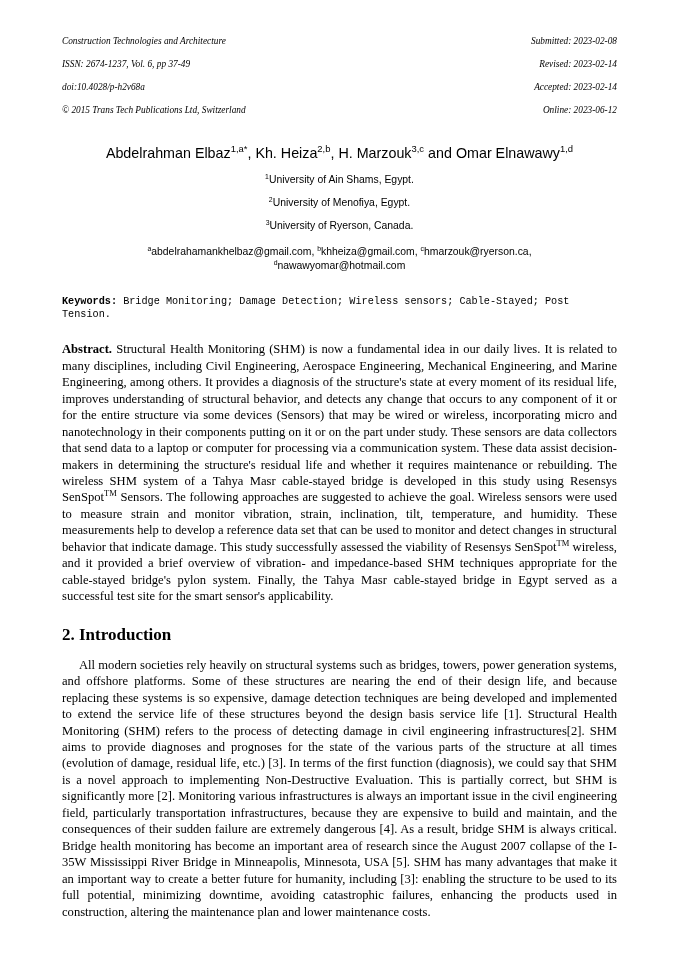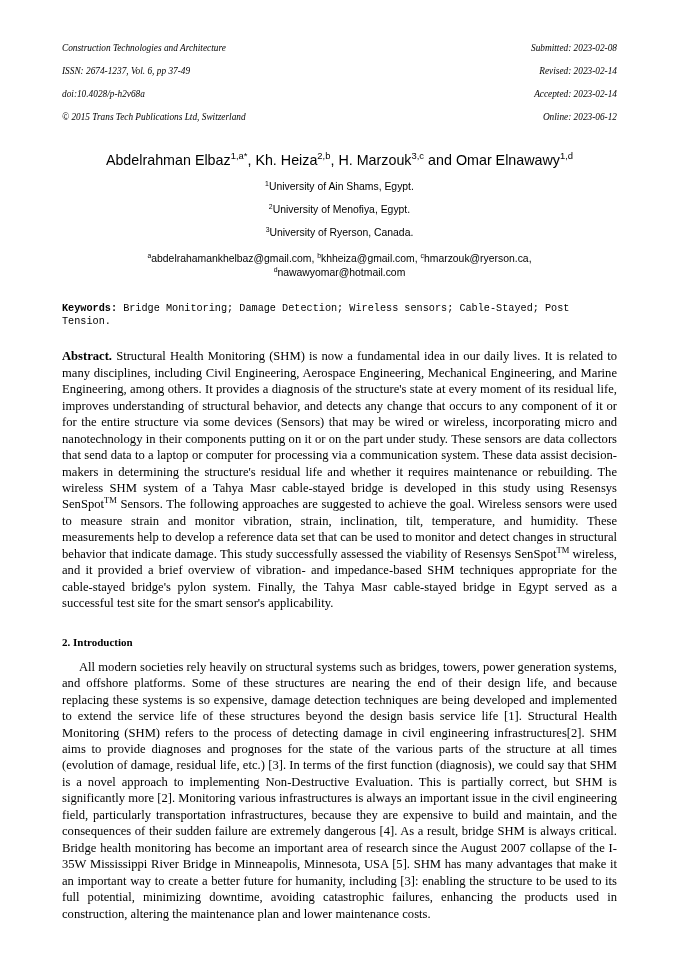--- a/index.html
+++ b/index.html
@@ -12,21 +12,21 @@
     height: 959px;
     font-family: "Liberation Serif", serif;
     color: #000000;
     position: relative;
     overflow: hidden;
   }
   .page {
     width: 678px;
     height: 959px;
     box-sizing: border-box;
-    padding: 31px 61px 0 62px;
+    padding: 24px 61px 0 62px;
   }
 
   
   .journal-header {
     display: flex;
     justify-content: space-between;
     align-items: flex-start;
     font-family: "Liberation Serif", serif;
     font-style: italic;
     font-size: 9.3px;
@@ -112,21 +112,21 @@
   .abstract sup, .body-par sup {
     font-size: 0.68em;
     vertical-align: super;
     line-height: 0;
   }
 
   
   .section-heading {
     font-family: "Liberation Serif", serif;
     font-weight: bold;
-    font-size: 11px;
+    font-size: 17px;
     line-height: 16px;
     margin-top: 22px;
     text-align: left;
   }
 
   
   .body-par {
     font-family: Liberation Serif, serif;
     font-size: 12.6px;
     line-height: 16.45px;

